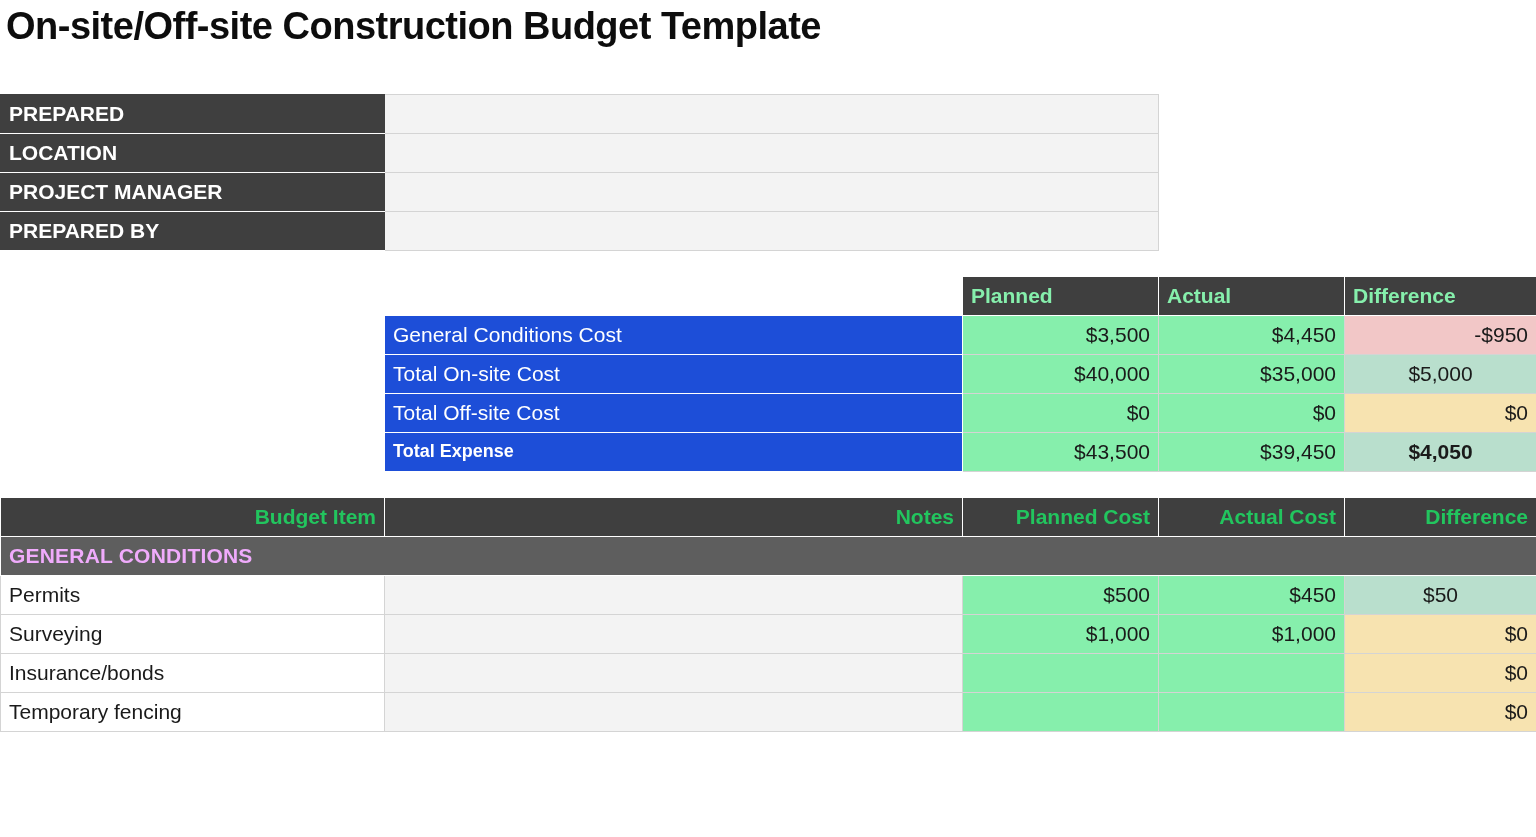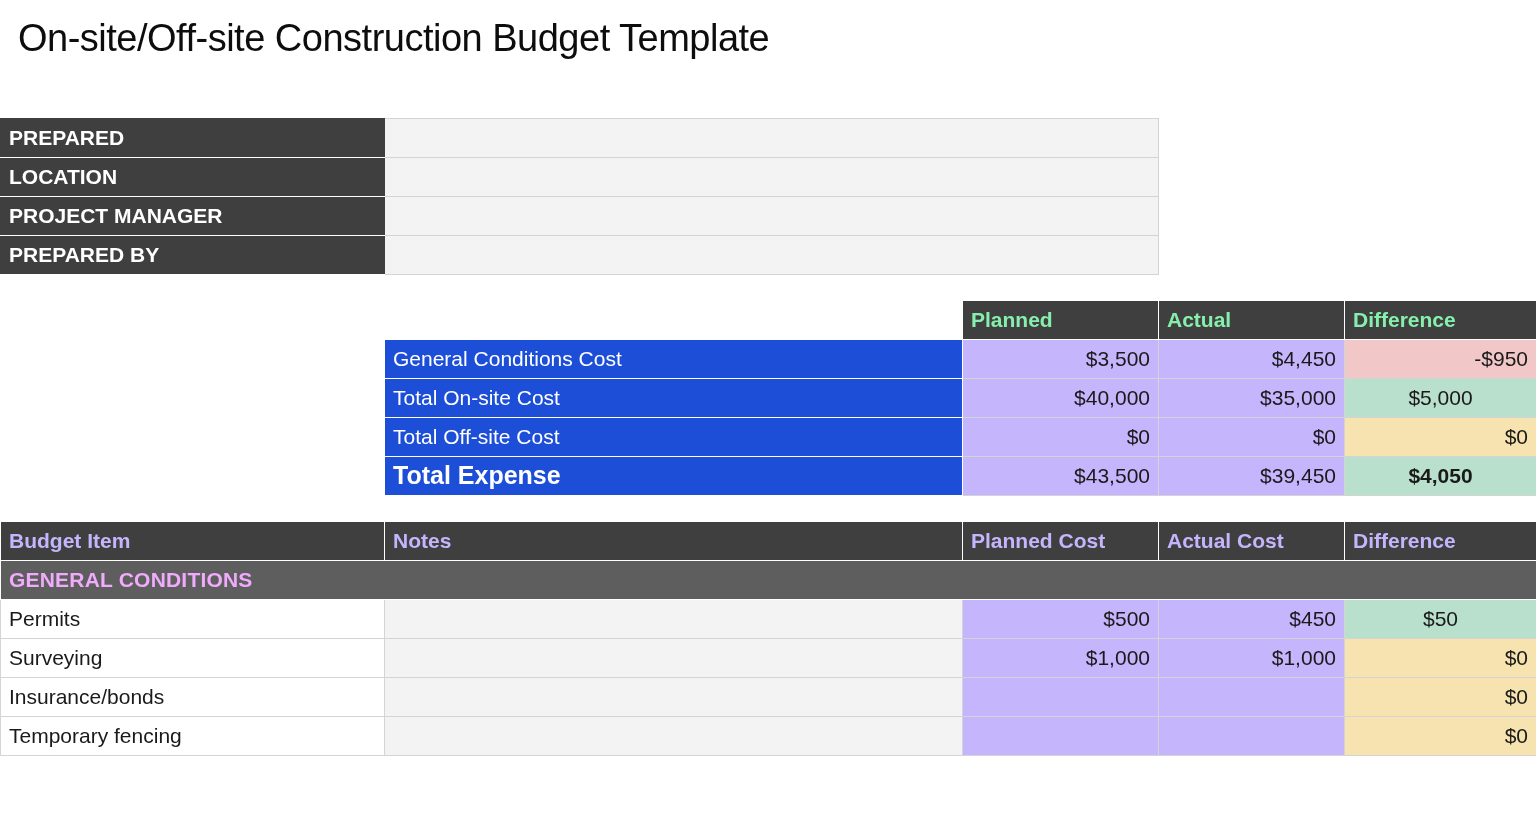--- a/index.html
+++ b/index.html
@@ -16,25 +16,25 @@
   }
 
   .page {
     width: 1536px;
     height: 837px;
     position: relative;
   }
 
   .title {
     font-size: 38px;
-    font-weight: normal;
+    font-weight: bold;
     letter-spacing: -0.5px;
     line-height: 1.1;
     padding: 2px 12px 0 2px;
-    margin: 16px;
+    margin: 4px;
     color: #0d0d0d;
   }
 
   .spacer-top { height: 42px; }
 
   table {
     border-collapse: collapse;
     table-layout: fixed;
     width: 1536px;
   }
@@ -80,26 +80,26 @@
     border: 1px solid #ffffff;
   }
   .row-dark {
     background: #1d4ed8;
     color: #ffffff;
     border: 1px solid #ffffff;
     font-weight: normal;
   }
   .row-dark.bold-big {
     font-weight: bold;
-    font-size: 25px;
+    font-size: 18px;
   }
 
   .num {
     text-align: right;
-    background: #c4b5fd;
+    background: #86efac;
     border: 1px solid #d4d4d4;
   }
   .diff-neg {
     text-align: right;
     background: #f2c7c7;
     border: 1px solid #d4d4d4;
   }
   .diff-pos {
     text-align: center;
     background: #b9dfcd;
@@ -113,23 +113,23 @@
   .bold { font-weight: bold; }
 
   .gap-row td {
     height: 26px;
     background: #ffffff;
     border: none;
   }
 
   .col-hdr {
     background: #3f3f3f;
-    color: #c4b5fd;
-    font-weight: bold;
-    text-align: left;
+    color: #22c55e;
+    font-weight: bold;
+    text-align: right;
     border: 1px solid #ffffff;
   }
   .section-hdr {
     background: #5e5e5e;
     color: #f0abfc;
     font-weight: bold;
     text-align: left;
     border: 1px solid #ffffff;
     letter-spacing: 0.2px;
   }

